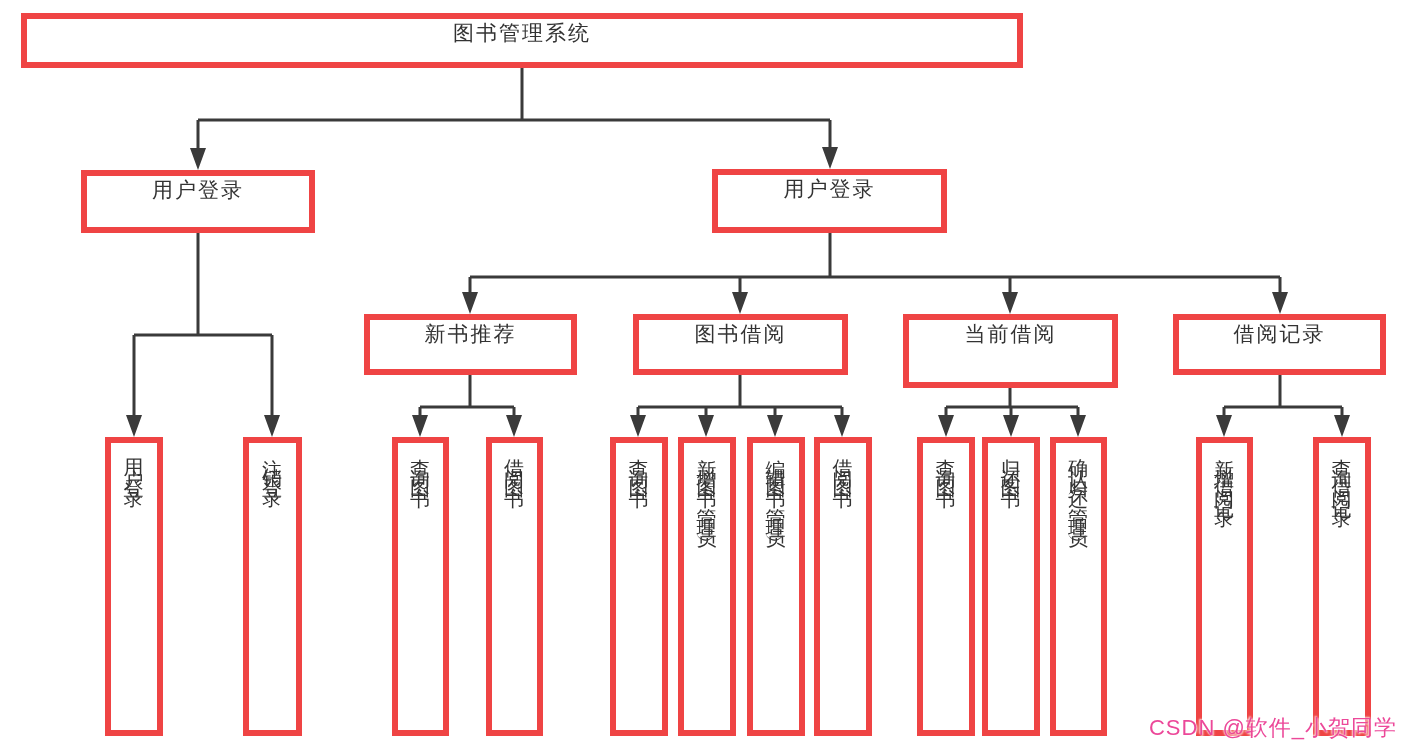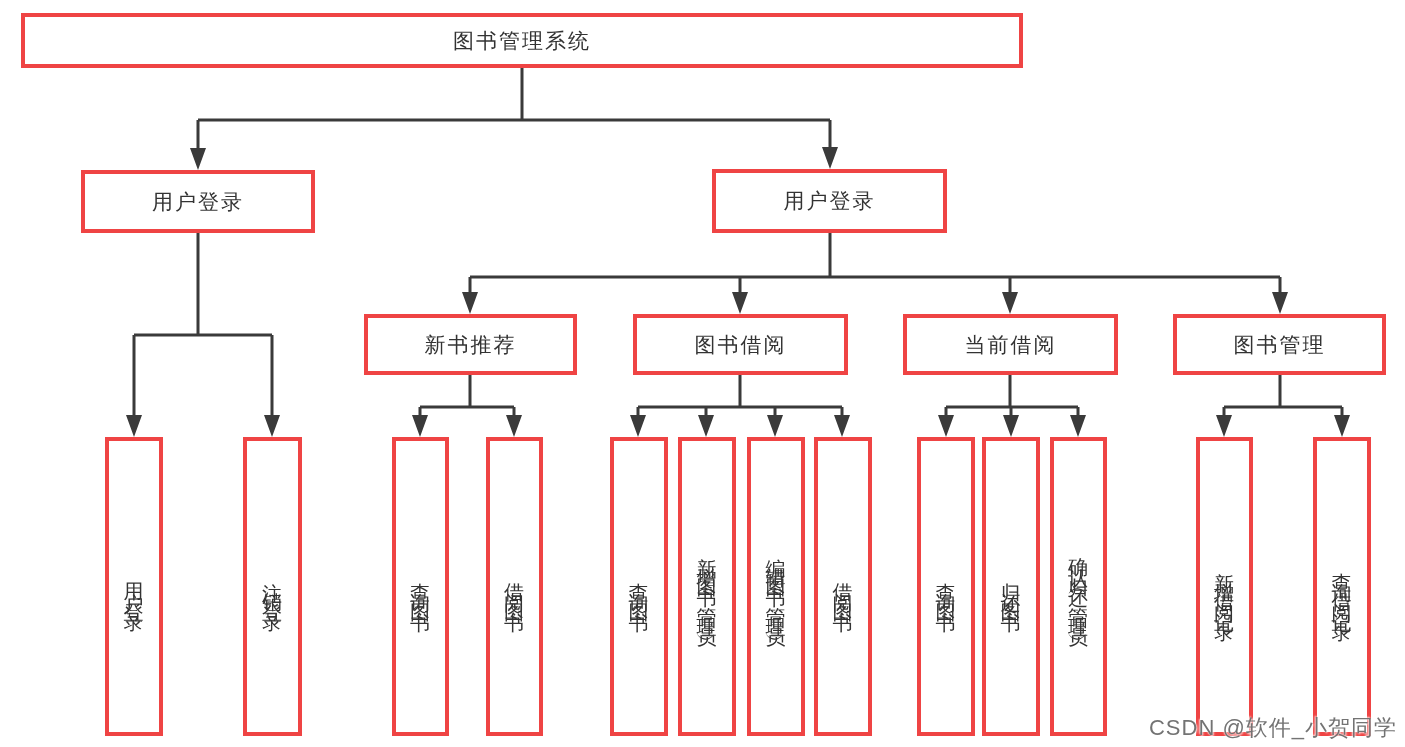--- a/index.html
+++ b/index.html
@@ -8,62 +8,62 @@
     width:1405px;height:747px;
     background:#ffffff;
     font-family:"Liberation Sans", sans-serif;
     overflow:hidden;
   }
   #connectors{position:absolute;left:0;top:0;width:1405px;height:747px;}
   .node{
     position:absolute;
     box-sizing:border-box;
     background:#ffffff;
-    border:4px solid #ef4444;
-    display:flex;align-items:center;justify-content:center;
+    border:6px solid #ef4444;
+    display:flex;justify-content:center;
     color:#333333;
   }
   .hnode{font-size:21px;letter-spacing:2px;}
   .vnode .vtext{
     writing-mode:vertical-rl;
     text-orientation:mixed;
     font-size:20px;
     letter-spacing:10px;
     line-height:1.1;
     color:#333333;
     white-space:nowrap;
   }
   
   #node-root   {left:21px;  top:13px;  width:1002px; height:55px;}
   #node-l2-0   {left:81px;  top:170px; width:234px;  height:63px;}
   #node-l2-1   {left:712px; top:169px; width:235px;  height:64px;}
   #node-l3-0   {left:364px; top:314px; width:213px;  height:61px;}
   #node-l3-1   {left:633px; top:314px; width:215px;  height:61px;}
-  #node-l3-2   {left:903px; top:314px; width:215px;  height:61px;}
+  #node-l3-2   {left:903px; top:314px; width:215px;  height:74px;}
   #node-l3-3   {left:1173px;top:314px; width:213px;  height:61px;}
   .vnode{top:437px;height:299px;}
   #leaf-a1{left:105px;width:58px;}
   #leaf-a2{left:243px;width:59px;}
   #leaf-b1{left:392px;width:57px;}
   #leaf-b2{left:486px;width:57px;}
   #leaf-c1{left:610px;width:58px;}
   #leaf-c2{left:678px;width:58px;}
   #leaf-c3{left:747px;width:58px;}
   #leaf-c4{left:814px;width:58px;}
   #leaf-d1{left:917px;width:58px;}
   #leaf-d2{left:982px;width:58px;}
   #leaf-d3{left:1050px;width:57px;}
   #leaf-e1{left:1196px;width:57px;}
   #leaf-e2{left:1313px;width:58px;}
   #watermark{
     position:absolute;
     right:8px;bottom:4px;
     font-size:22px;
     letter-spacing:1px;
-    color:#737373;
+    color:#ec4899;
     text-shadow:1px 1px 2px rgba(255,255,255,0.95), -1px -1px 2px rgba(255,255,255,0.95);
     z-index:5;
   }
 </style>
 </head>
 <body>
 
 <div id="stage">
 
   <svg id="connectors" viewBox="0 0 1405 747" xmlns="http://www.w3.org/2000/svg">
@@ -114,21 +114,21 @@
   <div class="node hnode" id="node-l3-1">
     <span>图书借阅</span>
   </div>
   <div class="node hnode" id="node-l3-0">
     <span>新书推荐</span>
   </div>
   <div class="node hnode" id="node-l3-2">
     <span>当前借阅</span>
   </div>
   <div class="node hnode" id="node-l3-3">
-    <span>图书管理</span>
+    <span>借阅记录</span>
   </div>
 
   <div class="node vnode" id="leaf-a1">
     <span class="vtext">用户登录</span>
   </div>
   <div class="node vnode" id="leaf-a2">
     <span class="vtext">注销登录</span>
   </div>
 
   <div class="node vnode" id="leaf-b1">

